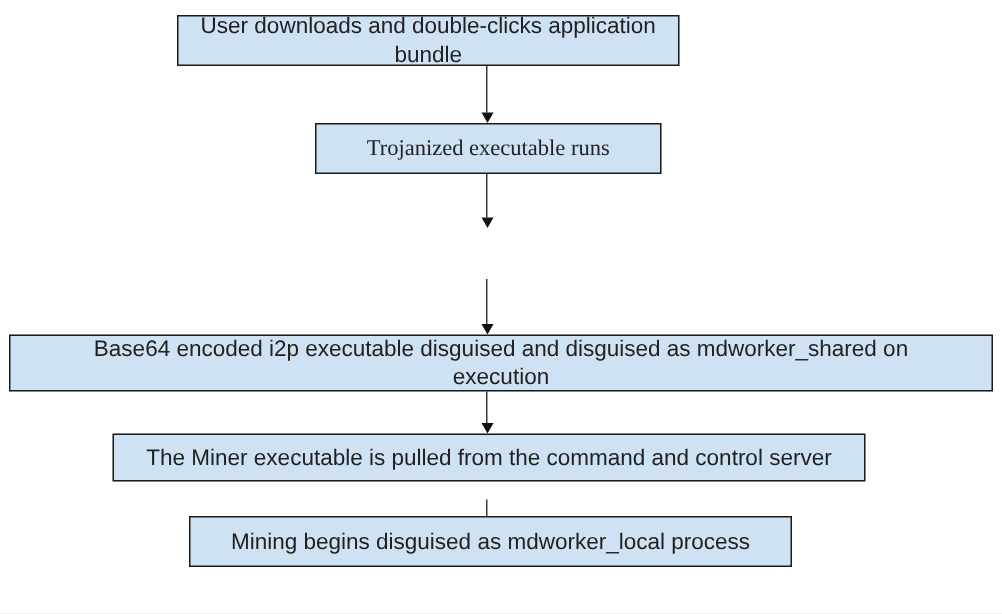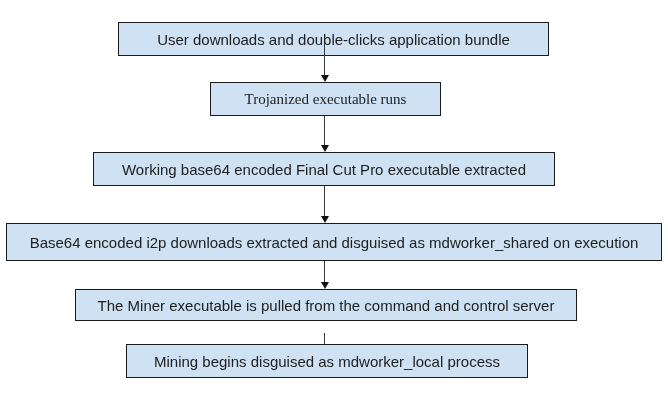--- a/index.html
+++ b/index.html
@@ -51,49 +51,46 @@
     border-left:4.5px solid transparent;
     border-right:4.5px solid transparent;
     border-top:7px solid var(--arrow-head);
   }
 </style>
 </head>
 <body>
 
 <div class="canvas">
 
-  <div class="node" style="left:118px;top:22px;width:431px;height:34px;">
+  <div class="node" style="left:118px;top:10px;width:335px;height:34px;">
     <span>User downloads and double-clicks application bundle</span>
   </div>
 
   <div class="arrow" style="left:320px;top:44px;height:38px;">
     <div class="arrow-line"></div>
     <div class="arrow-head"></div>
   </div>
 
   <div class="node" style="left:210px;top:82px;width:231px;height:34px;font-family:Liberation Serif, serif;">
     <span>Trojanized executable runs</span>
   </div>
 
   <div class="arrow" style="left:320px;top:116px;height:36px;">
     <div class="arrow-line"></div>
     <div class="arrow-head"></div>
   </div>
 
-  <div class="node" style="left:93px;top:152px;width:462px;height:34px;">
-    <span>Working base64 encoded Final Cut Pro executable extracted</span>
-  </div>
 
   <div class="arrow" style="left:320px;top:186px;height:37px;">
     <div class="arrow-line"></div>
     <div class="arrow-head"></div>
   </div>
 
   <div class="node" style="left:6px;top:223px;width:656px;height:38px;padding:0 22px;">
-    <span>Base64 encoded i2p downloads extracted and disguised as mdworker_shared on execution</span>
+    <span>Base64 encoded i2p executable disguised and disguised as mdworker_shared on execution</span>
   </div>
 
   <div class="arrow" style="left:320px;top:261px;height:28px;">
     <div class="arrow-line"></div>
     <div class="arrow-head"></div>
   </div>
 
   <div class="node" style="left:75px;top:289px;width:502px;height:32px;">
     <span>The Miner executable is pulled from the command and control server</span>
   </div>

